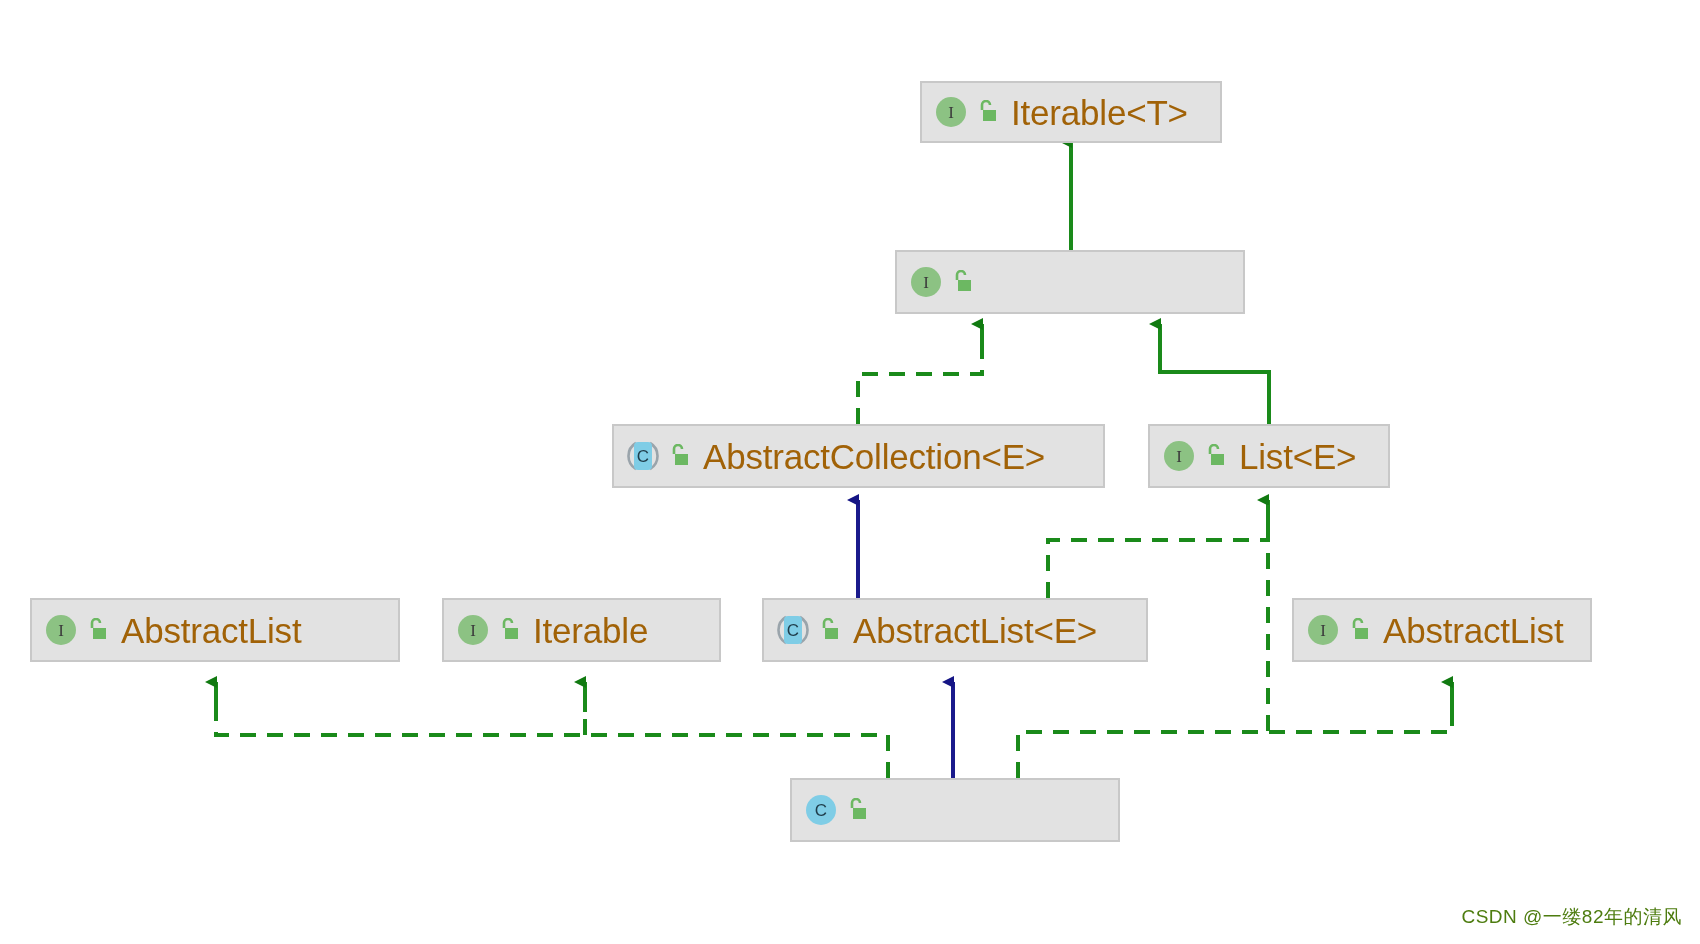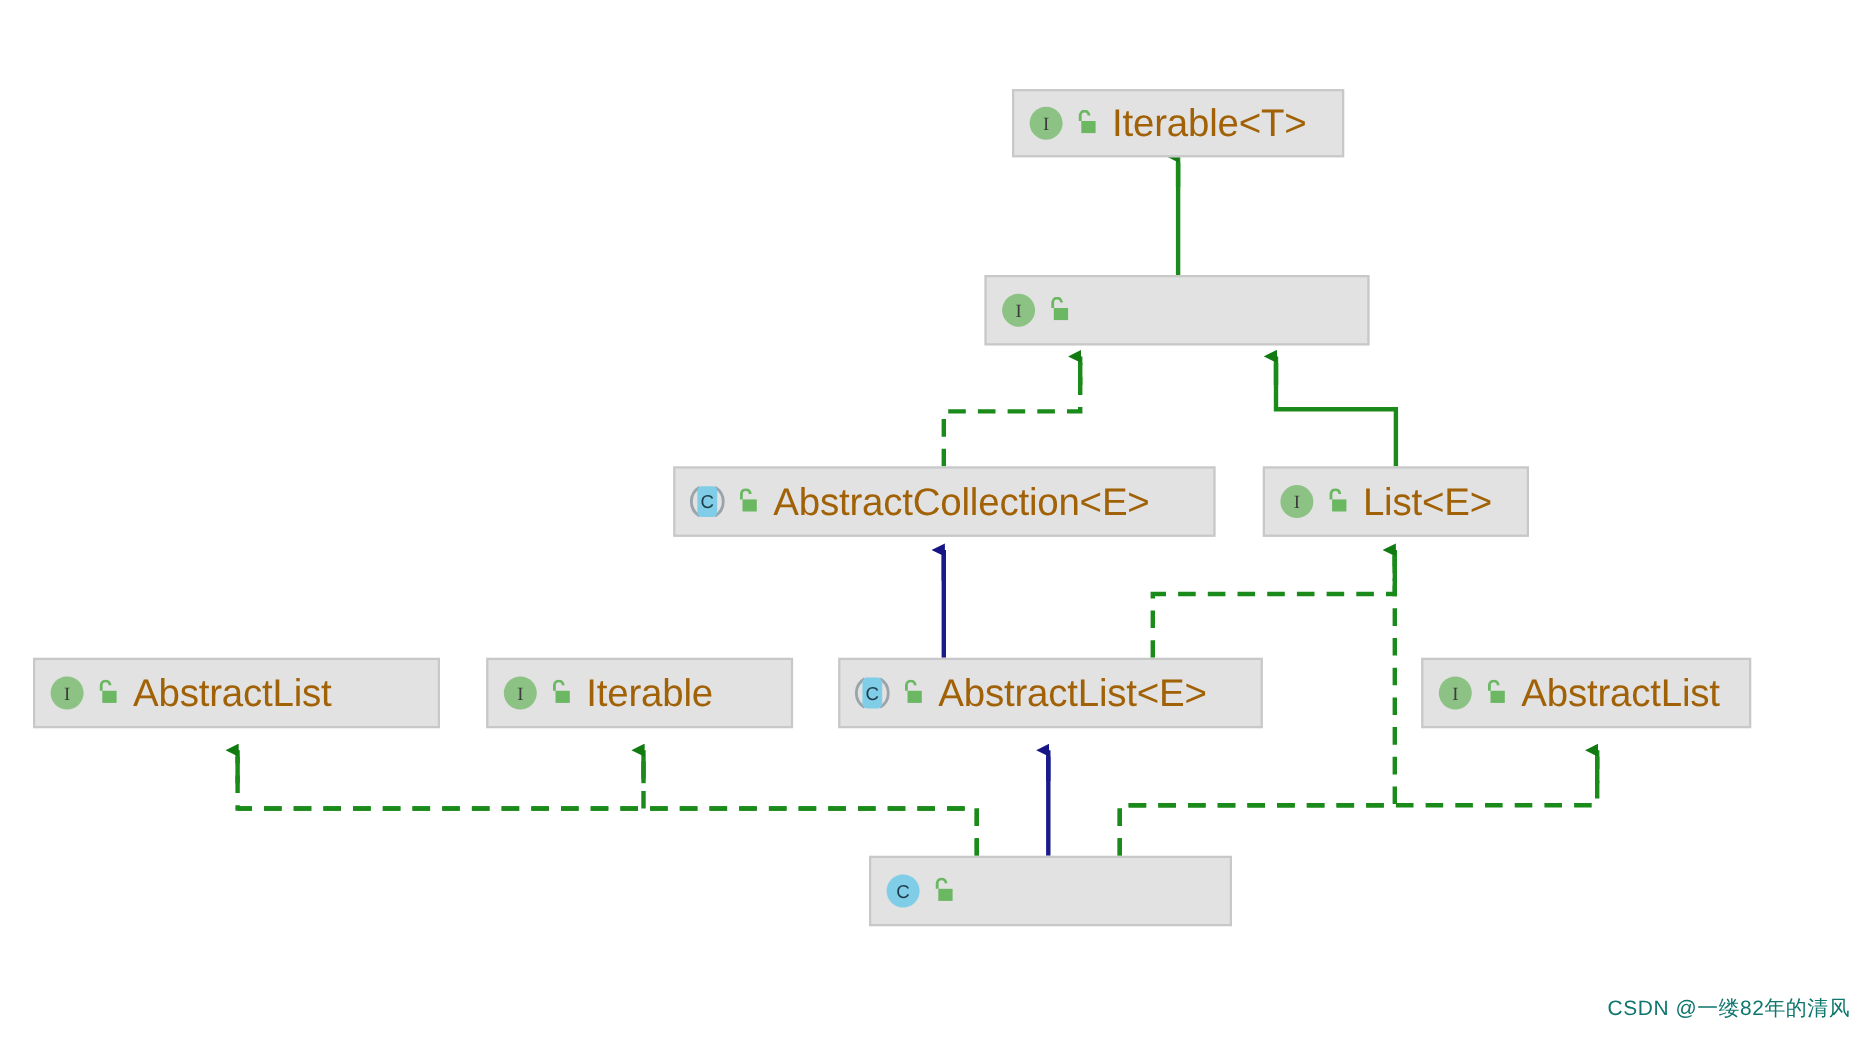--- a/index.html
+++ b/index.html
@@ -60,21 +60,21 @@
     margin-left: 7px;
   }
   .vis-icon svg { display: block; }
   
   #watermark {
     position: absolute;
     right: 18px;
     bottom: 14px;
     font-family: "Liberation Sans", sans-serif;
     font-size: 19px;
-    color: #0f766e;
+    color: #4d7c0f;
     letter-spacing: 0.5px;
     white-space: nowrap;
   }
 </style>
 </head>
 <body>
 
 <div id="diagram-canvas">
 
   <svg id="edge-layer" viewBox="0 0 1700 944" width="1700" height="944" xmlns="http://www.w3.org/2000/svg">

